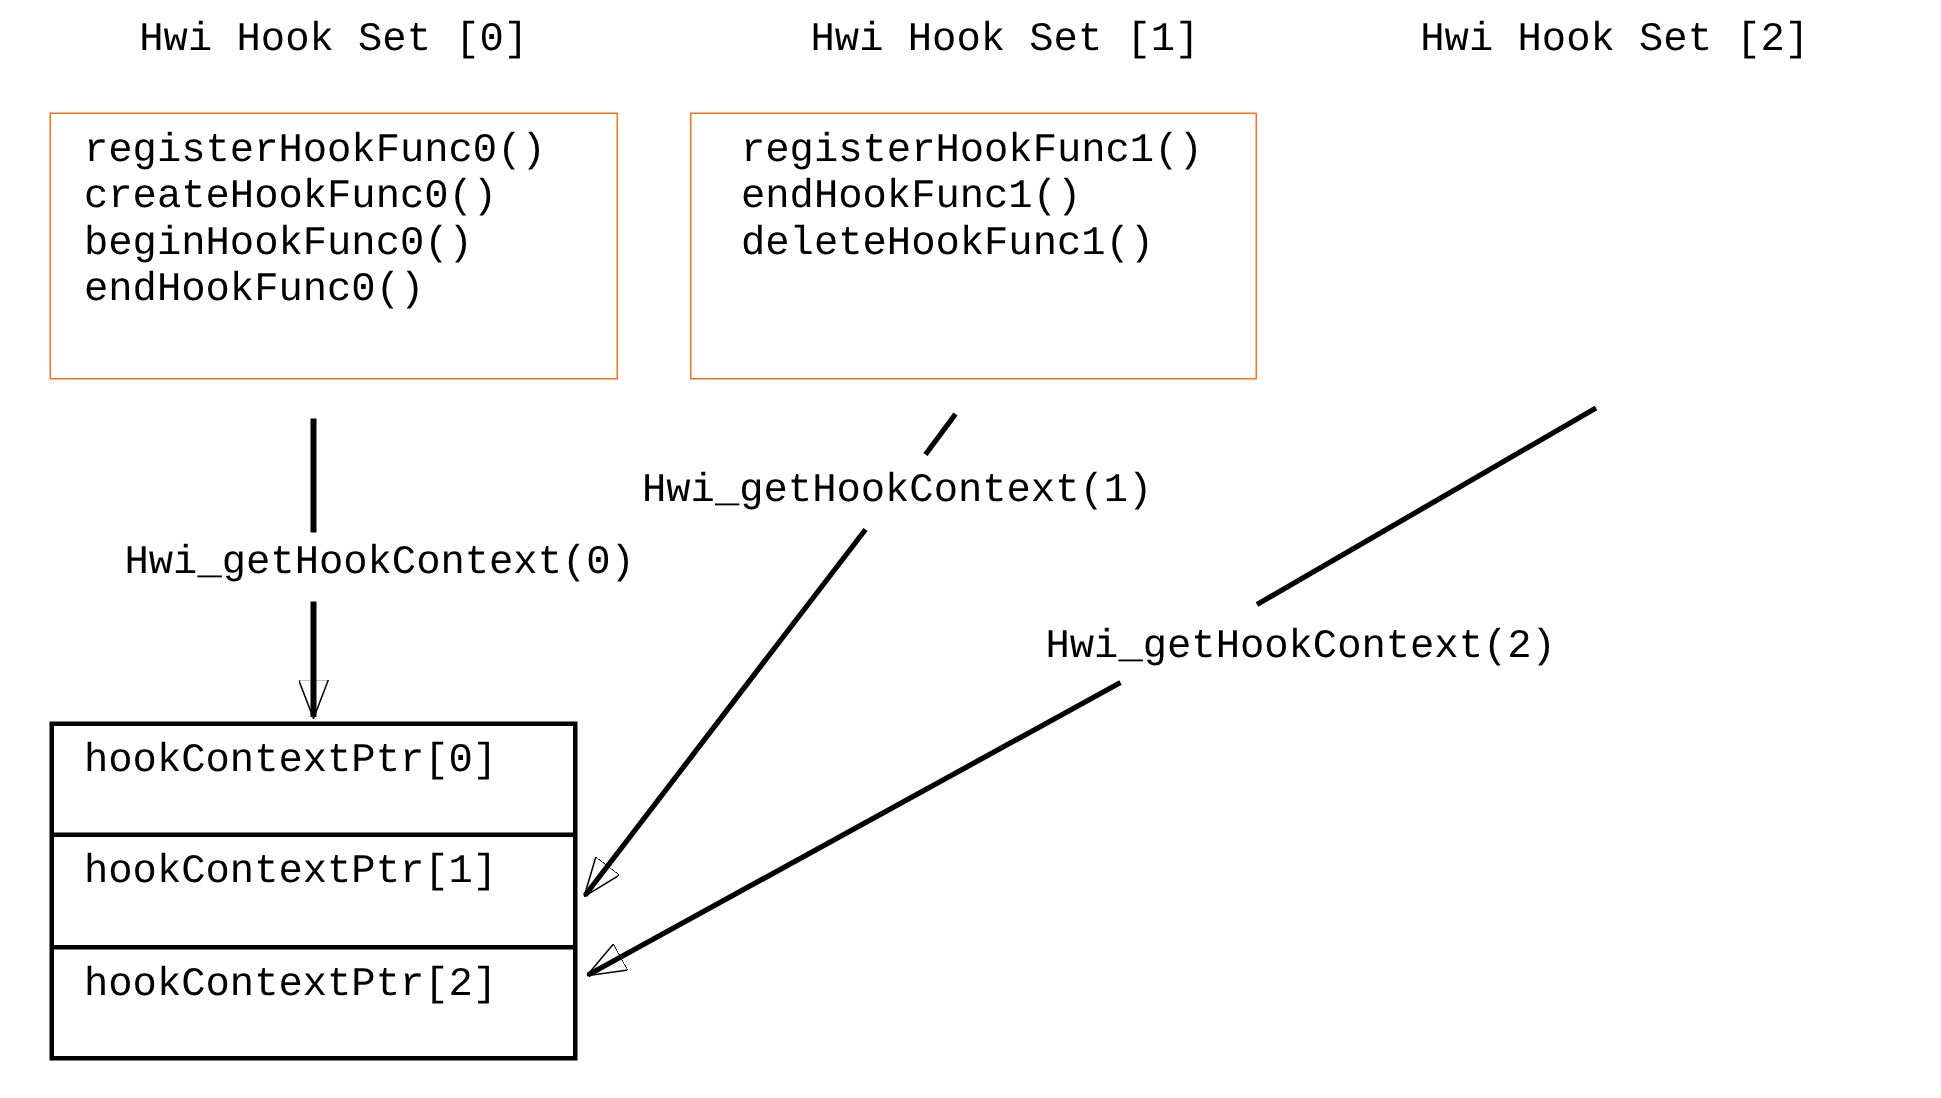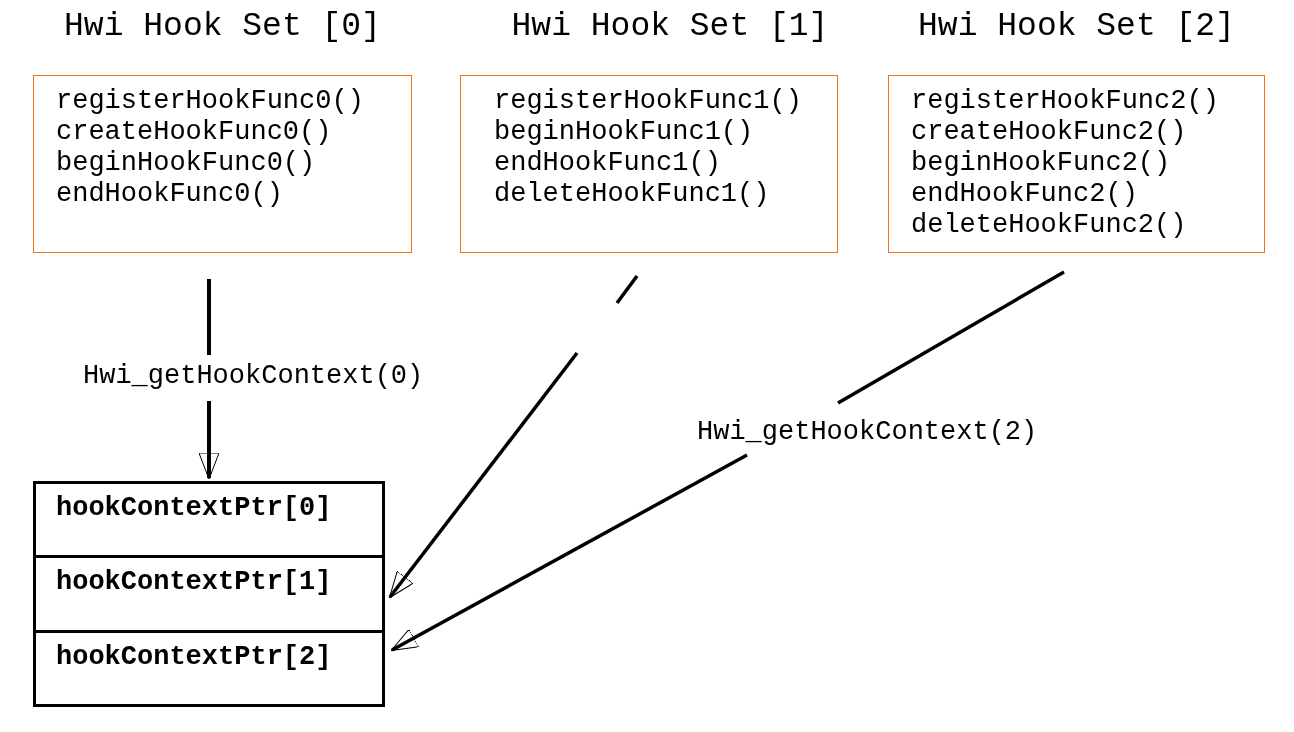--- a/index.html
+++ b/index.html
@@ -8,21 +8,21 @@
     width: 1294px;
     height: 732px;
     background: #ffffff;
     color: #000000;
     font-family: "Liberation Mono", "DejaVu Sans Mono", monospace;
     overflow: hidden;
   }
   .set-title {
     position: absolute;
     top: 12px;
-    font-size: 33px;
+    font-size: 27px;
     line-height: 30px;
     text-align: center;
     white-space: pre;
   }
   .func-box {
     position: absolute;
     top: 75px;
     height: 178px;
     box-sizing: border-box;
     border: 1px solid #f97316;
@@ -44,21 +44,20 @@
     position: absolute;
     left: 33px;
     top: 481px;
     width: 352px;
     height: 226px;
     box-sizing: border-box;
     border: 3px solid #000000;
     background: #ffffff;
     display: flex;
     flex-direction: column;
-    font-weight: bold;
   }
   .ctx-row {
     flex: 1 1 0;
     box-sizing: border-box;
     border-bottom: 3px solid #000000;
     padding: 9px 0 0 20px;
     font-size: 27px;
     line-height: 31px;
     white-space: pre;
   }
@@ -83,34 +82,27 @@
 
   <div class="func-box" style="left:33px; width:379px;">
     <div class="func-line">registerHookFunc0()</div>
     <div class="func-line">createHookFunc0()</div>
     <div class="func-line">beginHookFunc0()</div>
     <div class="func-line">endHookFunc0()</div>
   </div>
 
   <div class="func-box" style="left:460px; width:378px;padding-left:33px;">
     <div class="func-line">registerHookFunc1()</div>
-    <div class="func-line">beginHookFunc1()</div>
     <div class="func-line">endHookFunc1()</div>
     <div class="func-line">deleteHookFunc1()</div>
   </div>
 
-  <div class="func-box" style="left:888px; width:377px;">
-    <div class="func-line">registerHookFunc2()</div>
-    <div class="func-line">createHookFunc2()</div>
-    <div class="func-line">beginHookFunc2()</div>
-    <div class="func-line">endHookFunc2()</div>
-    <div class="func-line">deleteHookFunc2()</div>
-  </div>
 
   <div class="arrow-label" style="left:47px; top:361px;margin-left:36px;">Hwi_getHookContext(0)</div>
+  <div class="arrow-label" style="left:428px; top:313px;">Hwi_getHookContext(1)</div>
   <div class="arrow-label" style="left:657px; top:417px;margin-left:40px;">Hwi_getHookContext(2)</div>
 
   <div class="ctx-table">
     <div class="ctx-row">hookContextPtr[0]</div>
     <div class="ctx-row">hookContextPtr[1]</div>
     <div class="ctx-row">hookContextPtr[2]</div>
   </div>
 
   <svg class="arrow-layer" viewBox="0 0 1294 732" xmlns="http://www.w3.org/2000/svg">
     <defs>

